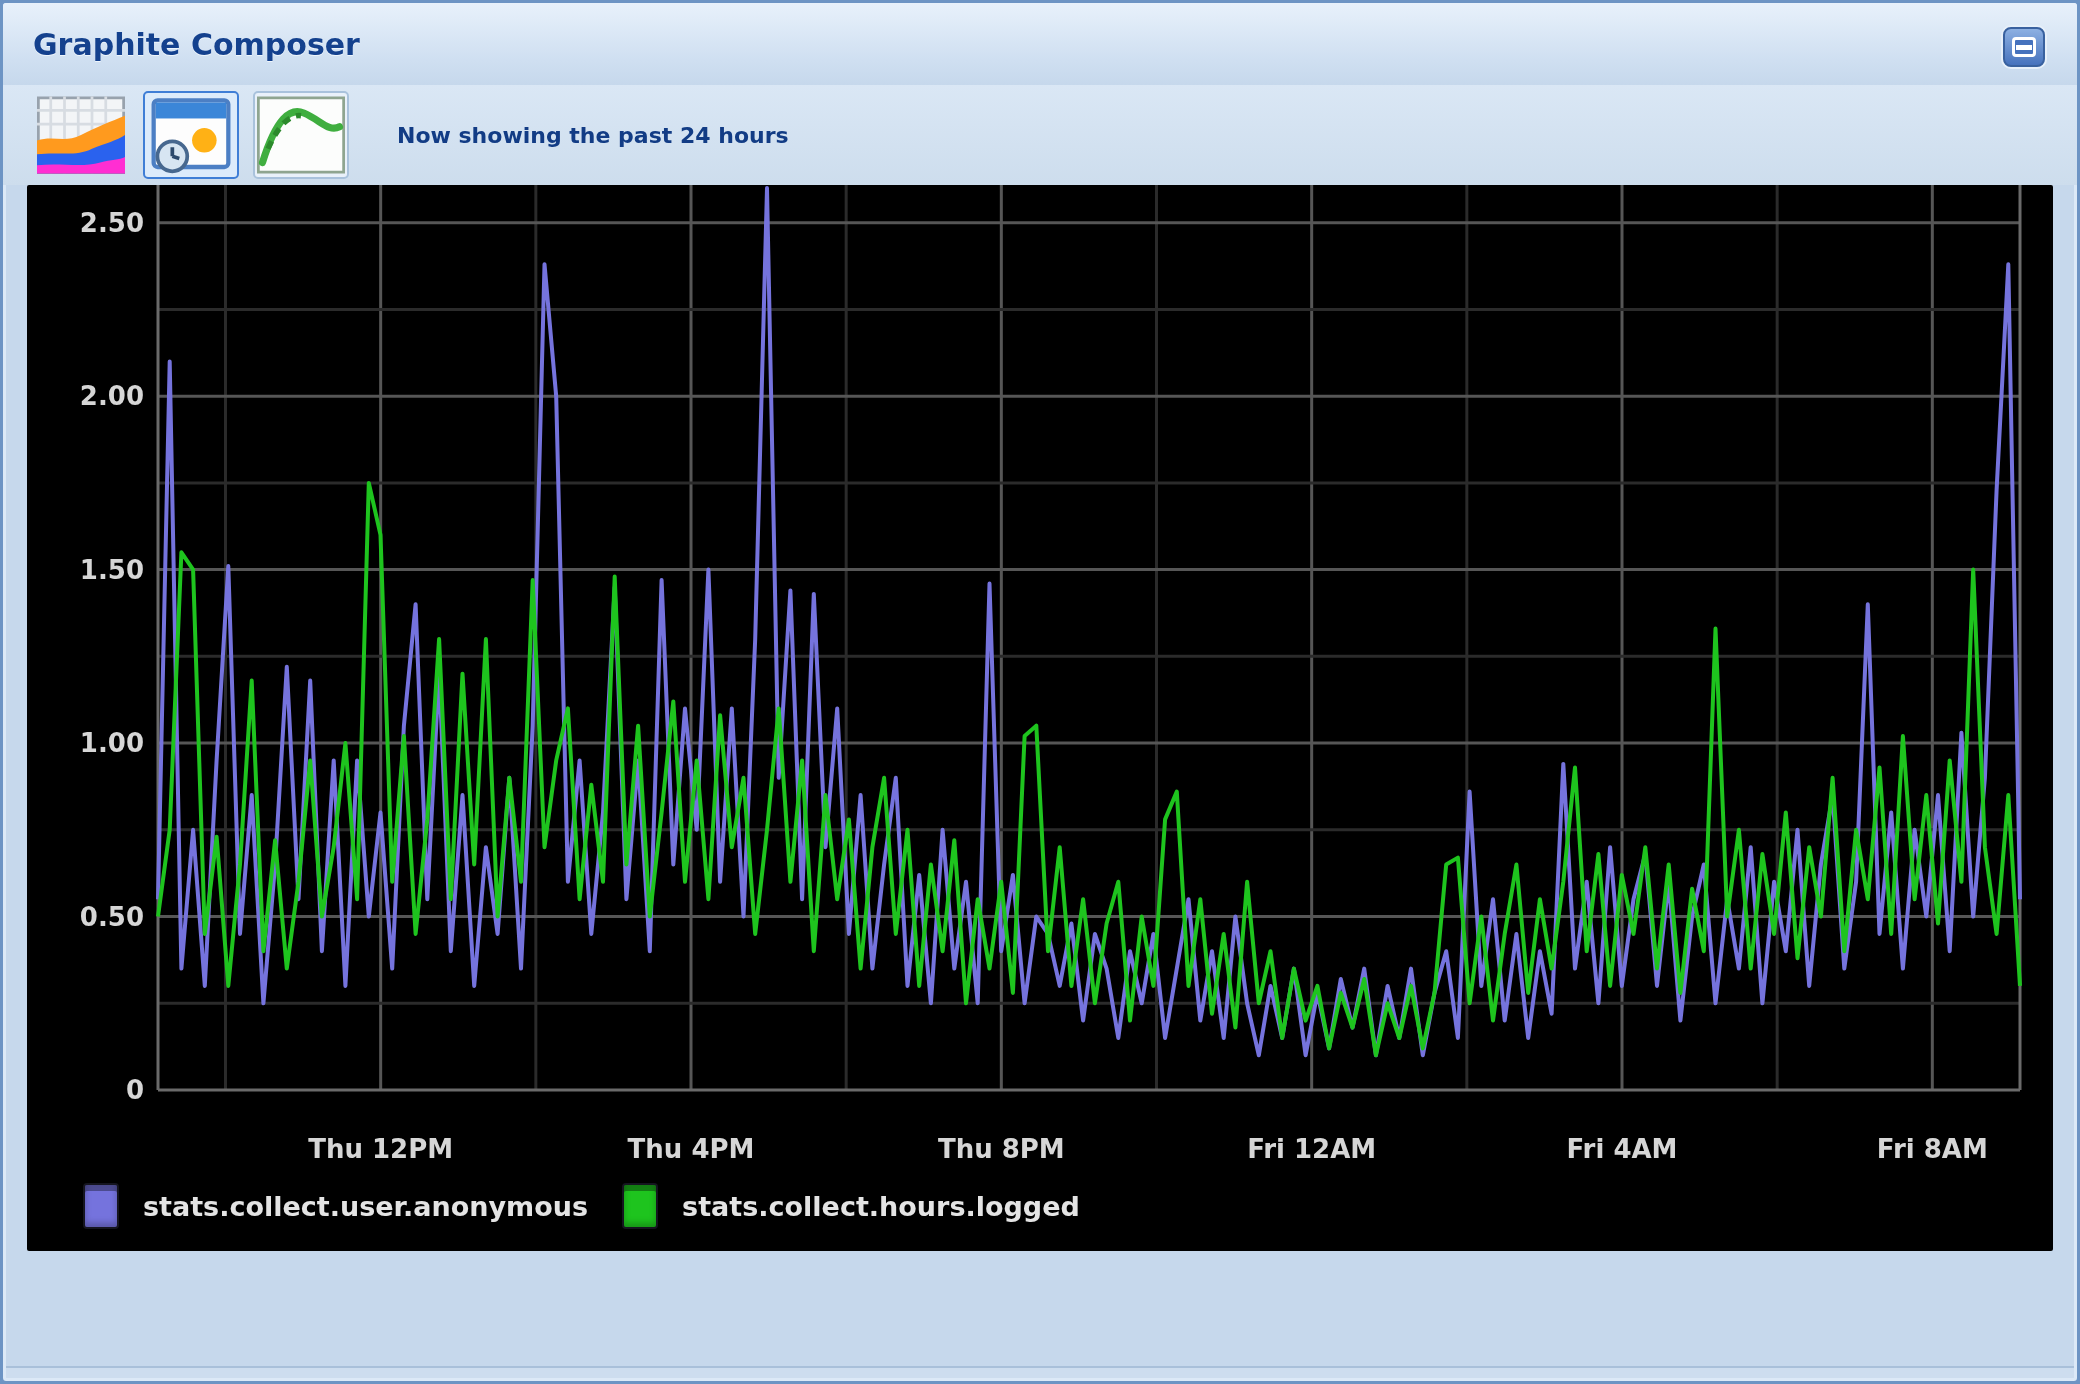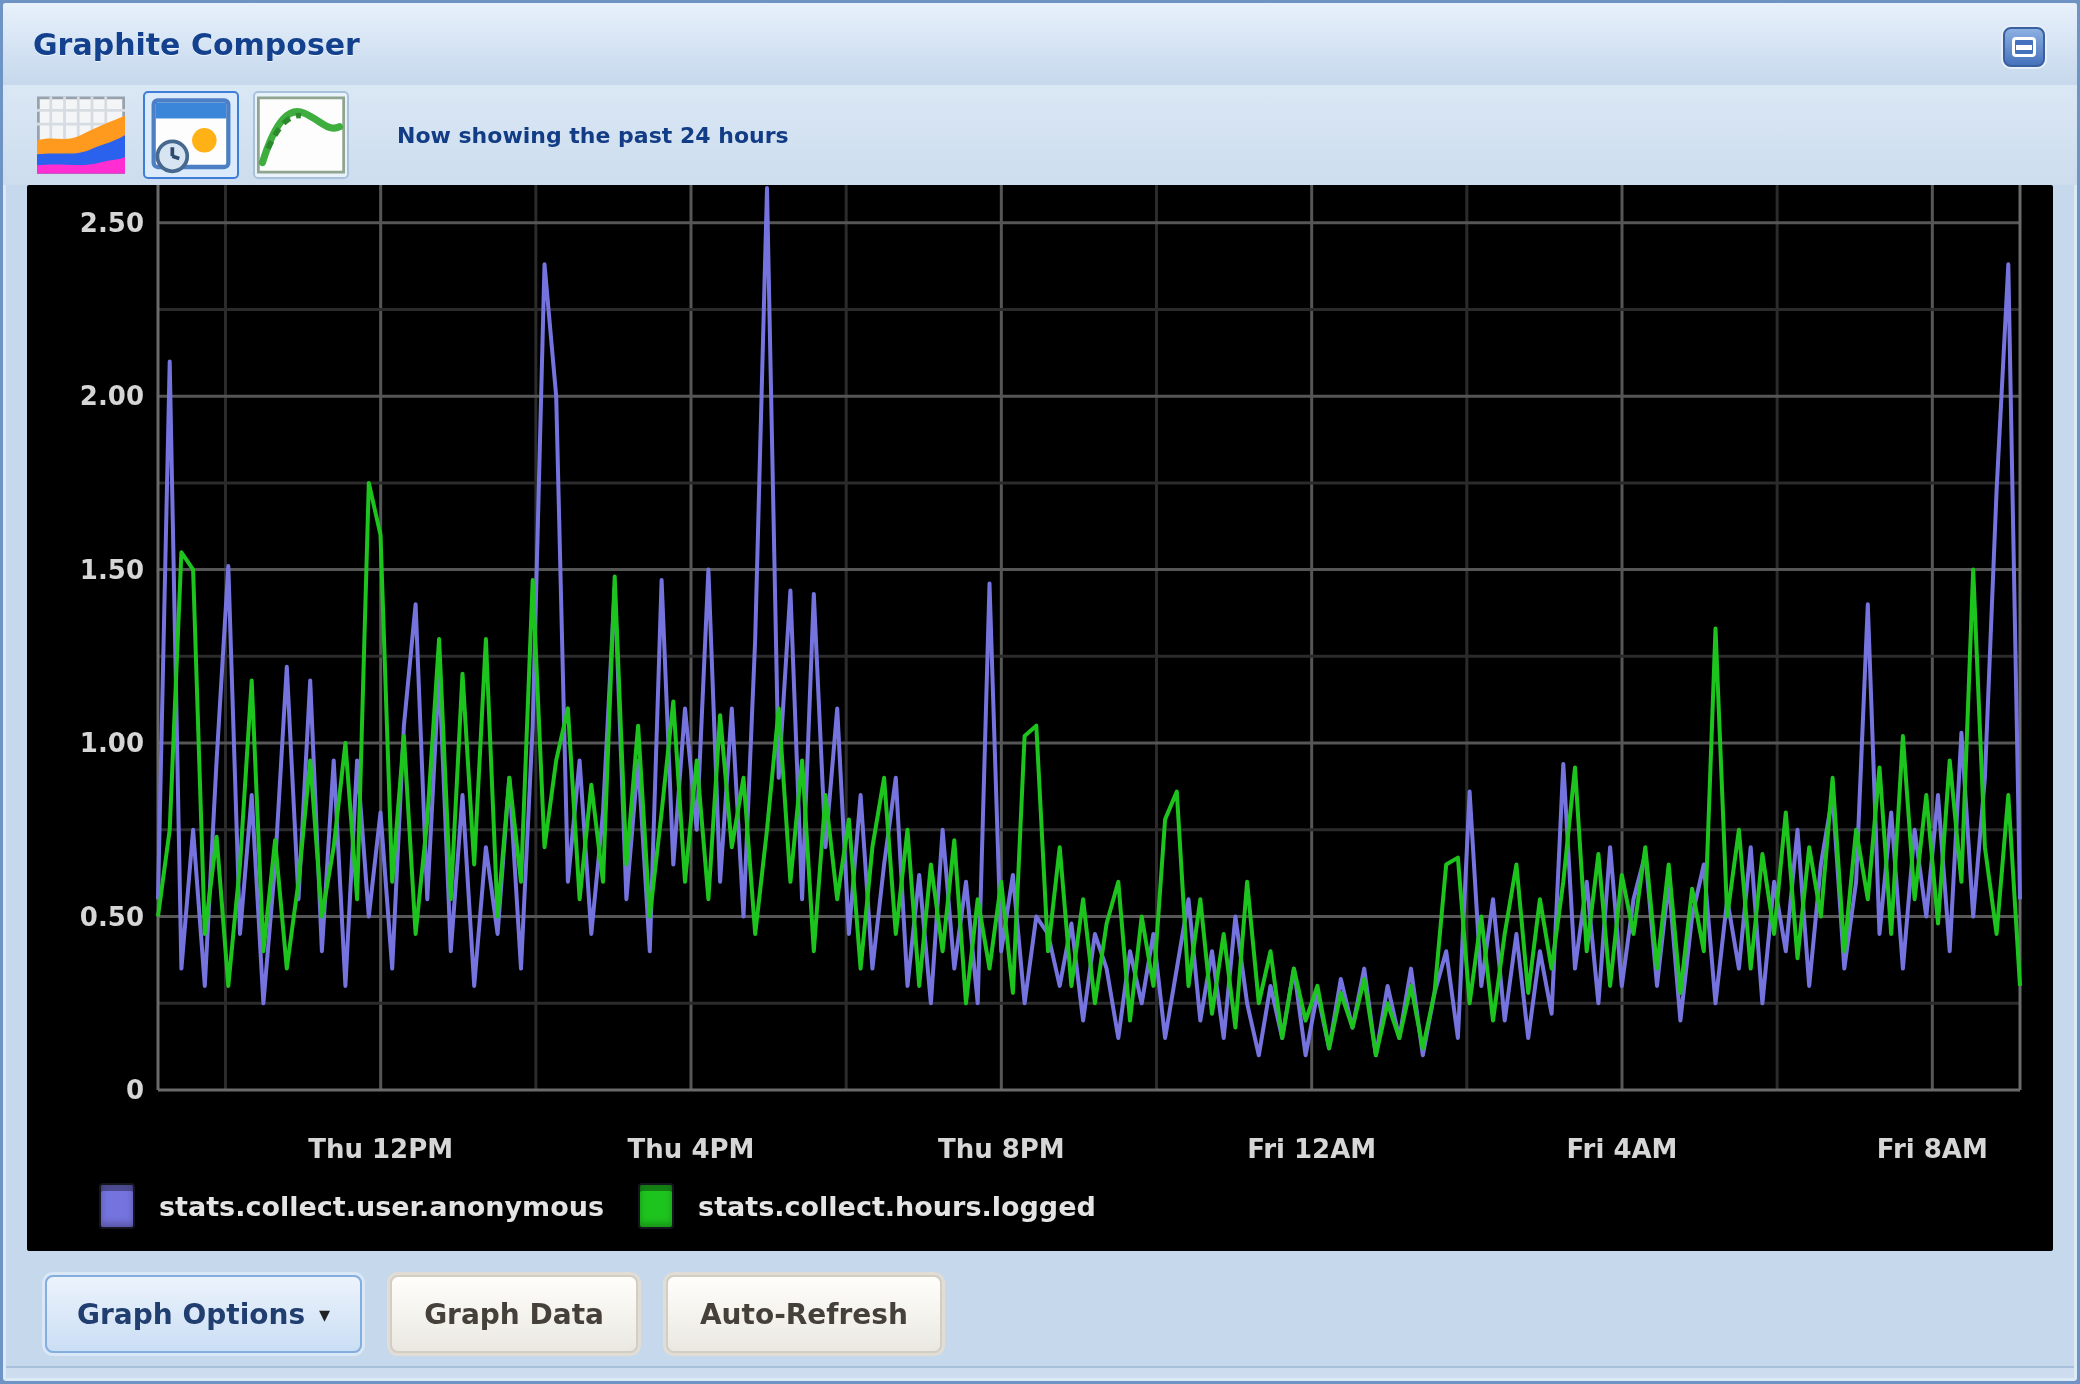--- a/index.html
+++ b/index.html
@@ -73,21 +73,21 @@
   
   .chart-panel {
     position: relative;
     margin: 0 24px;
     width: 2026px; height: 1066px;
     background: #000000;
     border-radius: 2px;
   }
   #chart { position: absolute; left: 0; top: 0; width: 2026px; height: 1066px; }
   .legend {
-    position: absolute; left: 72px; top: 998px;
+    position: absolute; left: 56px; top: 998px;
     display: flex; align-items: center; gap: 34px;
   }
   .legend-item { display: flex; align-items: center; gap: 24px; }
   .swatch {
     width: 36px; height: 46px; border-radius: 4px;
     border: 2px solid #15151f;
     box-shadow: inset 0 6px 0 rgba(0,0,0,0.35), inset 0 -4px 6px rgba(0,0,0,0.25);
   }
   .legend-label { font-size: 27px; font-weight: bold; color: #e4e4e4; }
 
@@ -220,23 +220,15 @@
         <span class="swatch" style="background: rgb(117, 115, 221);"></span>
         <span class="legend-label">stats.collect.user.anonymous</span>
       </div>
       <div class="legend-item">
         <span class="swatch" style="background: rgb(30, 196, 30);"></span>
         <span class="legend-label">stats.collect.hours.logged</span>
       </div>
     </div>
   </div>
 
-  <div class="footer">
-    <button class="btn btn-blue">
-      <span>Graph Options</span>
-      <span class="caret">▾</span>
-    </button>
-    <button class="btn btn-white">Graph Data</button>
-    <button class="btn btn-white">Auto-Refresh</button>
-  </div>
 
   <div class="bottom-strip"></div>
 </div>
 
 </body></html>

